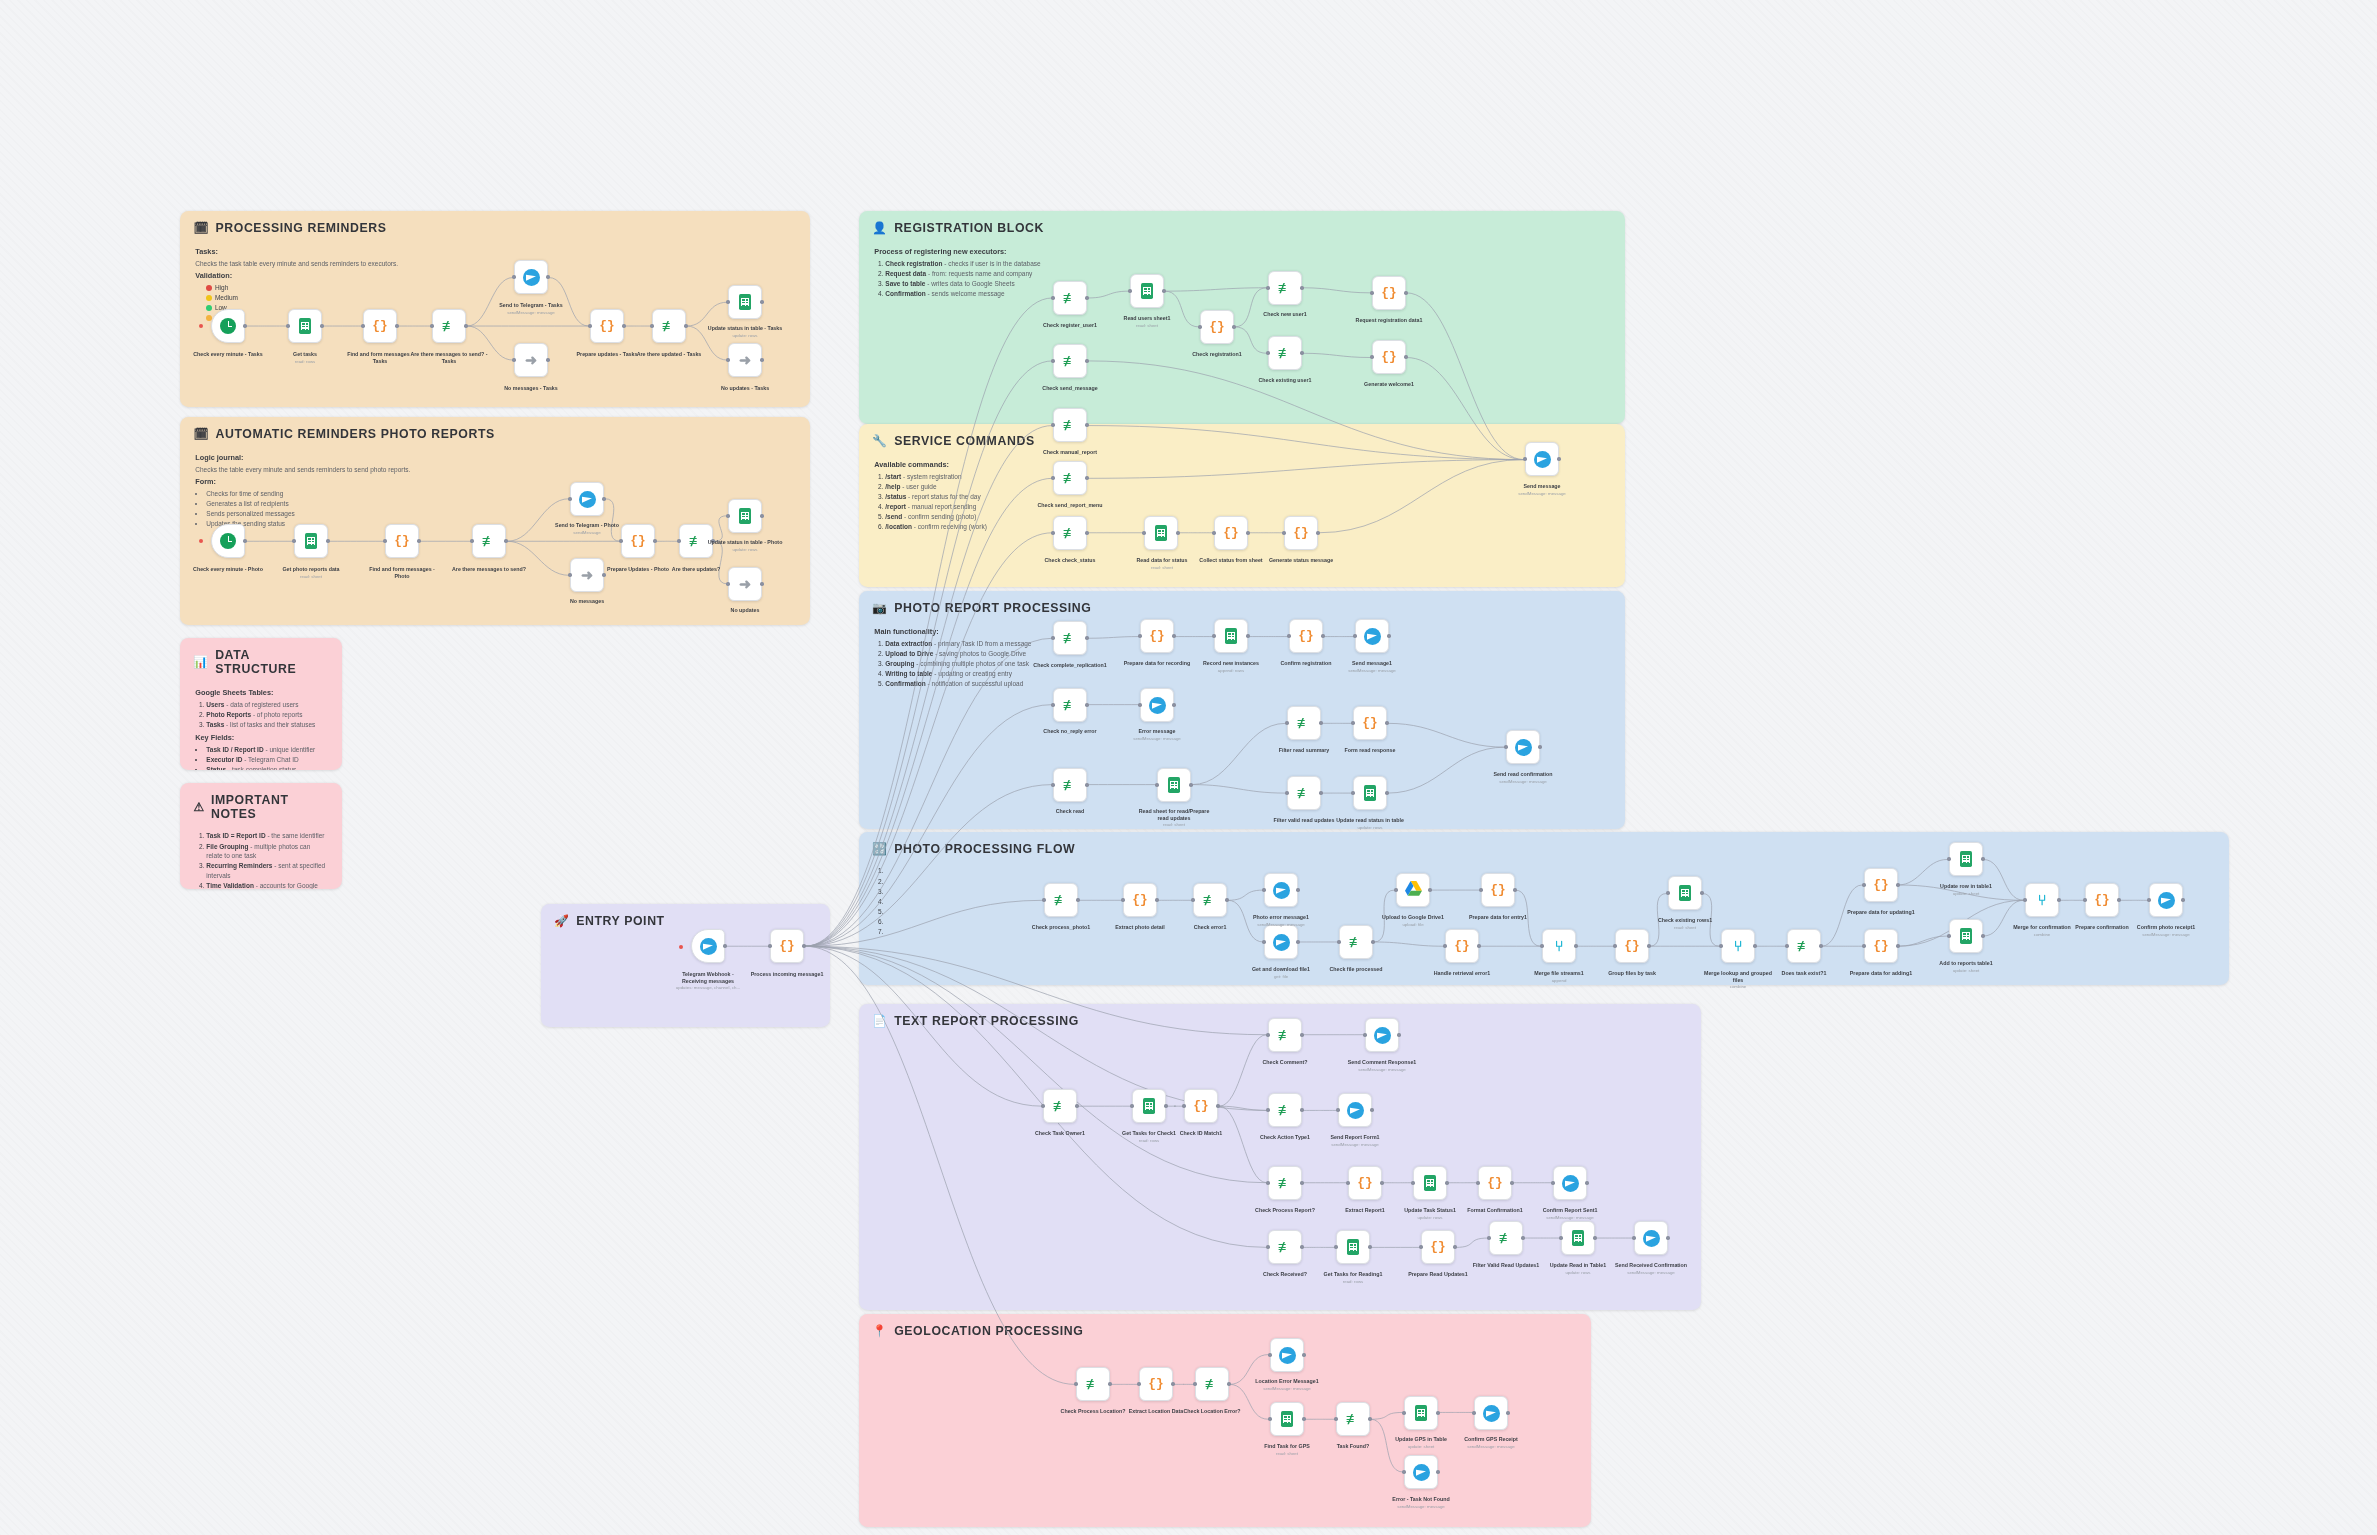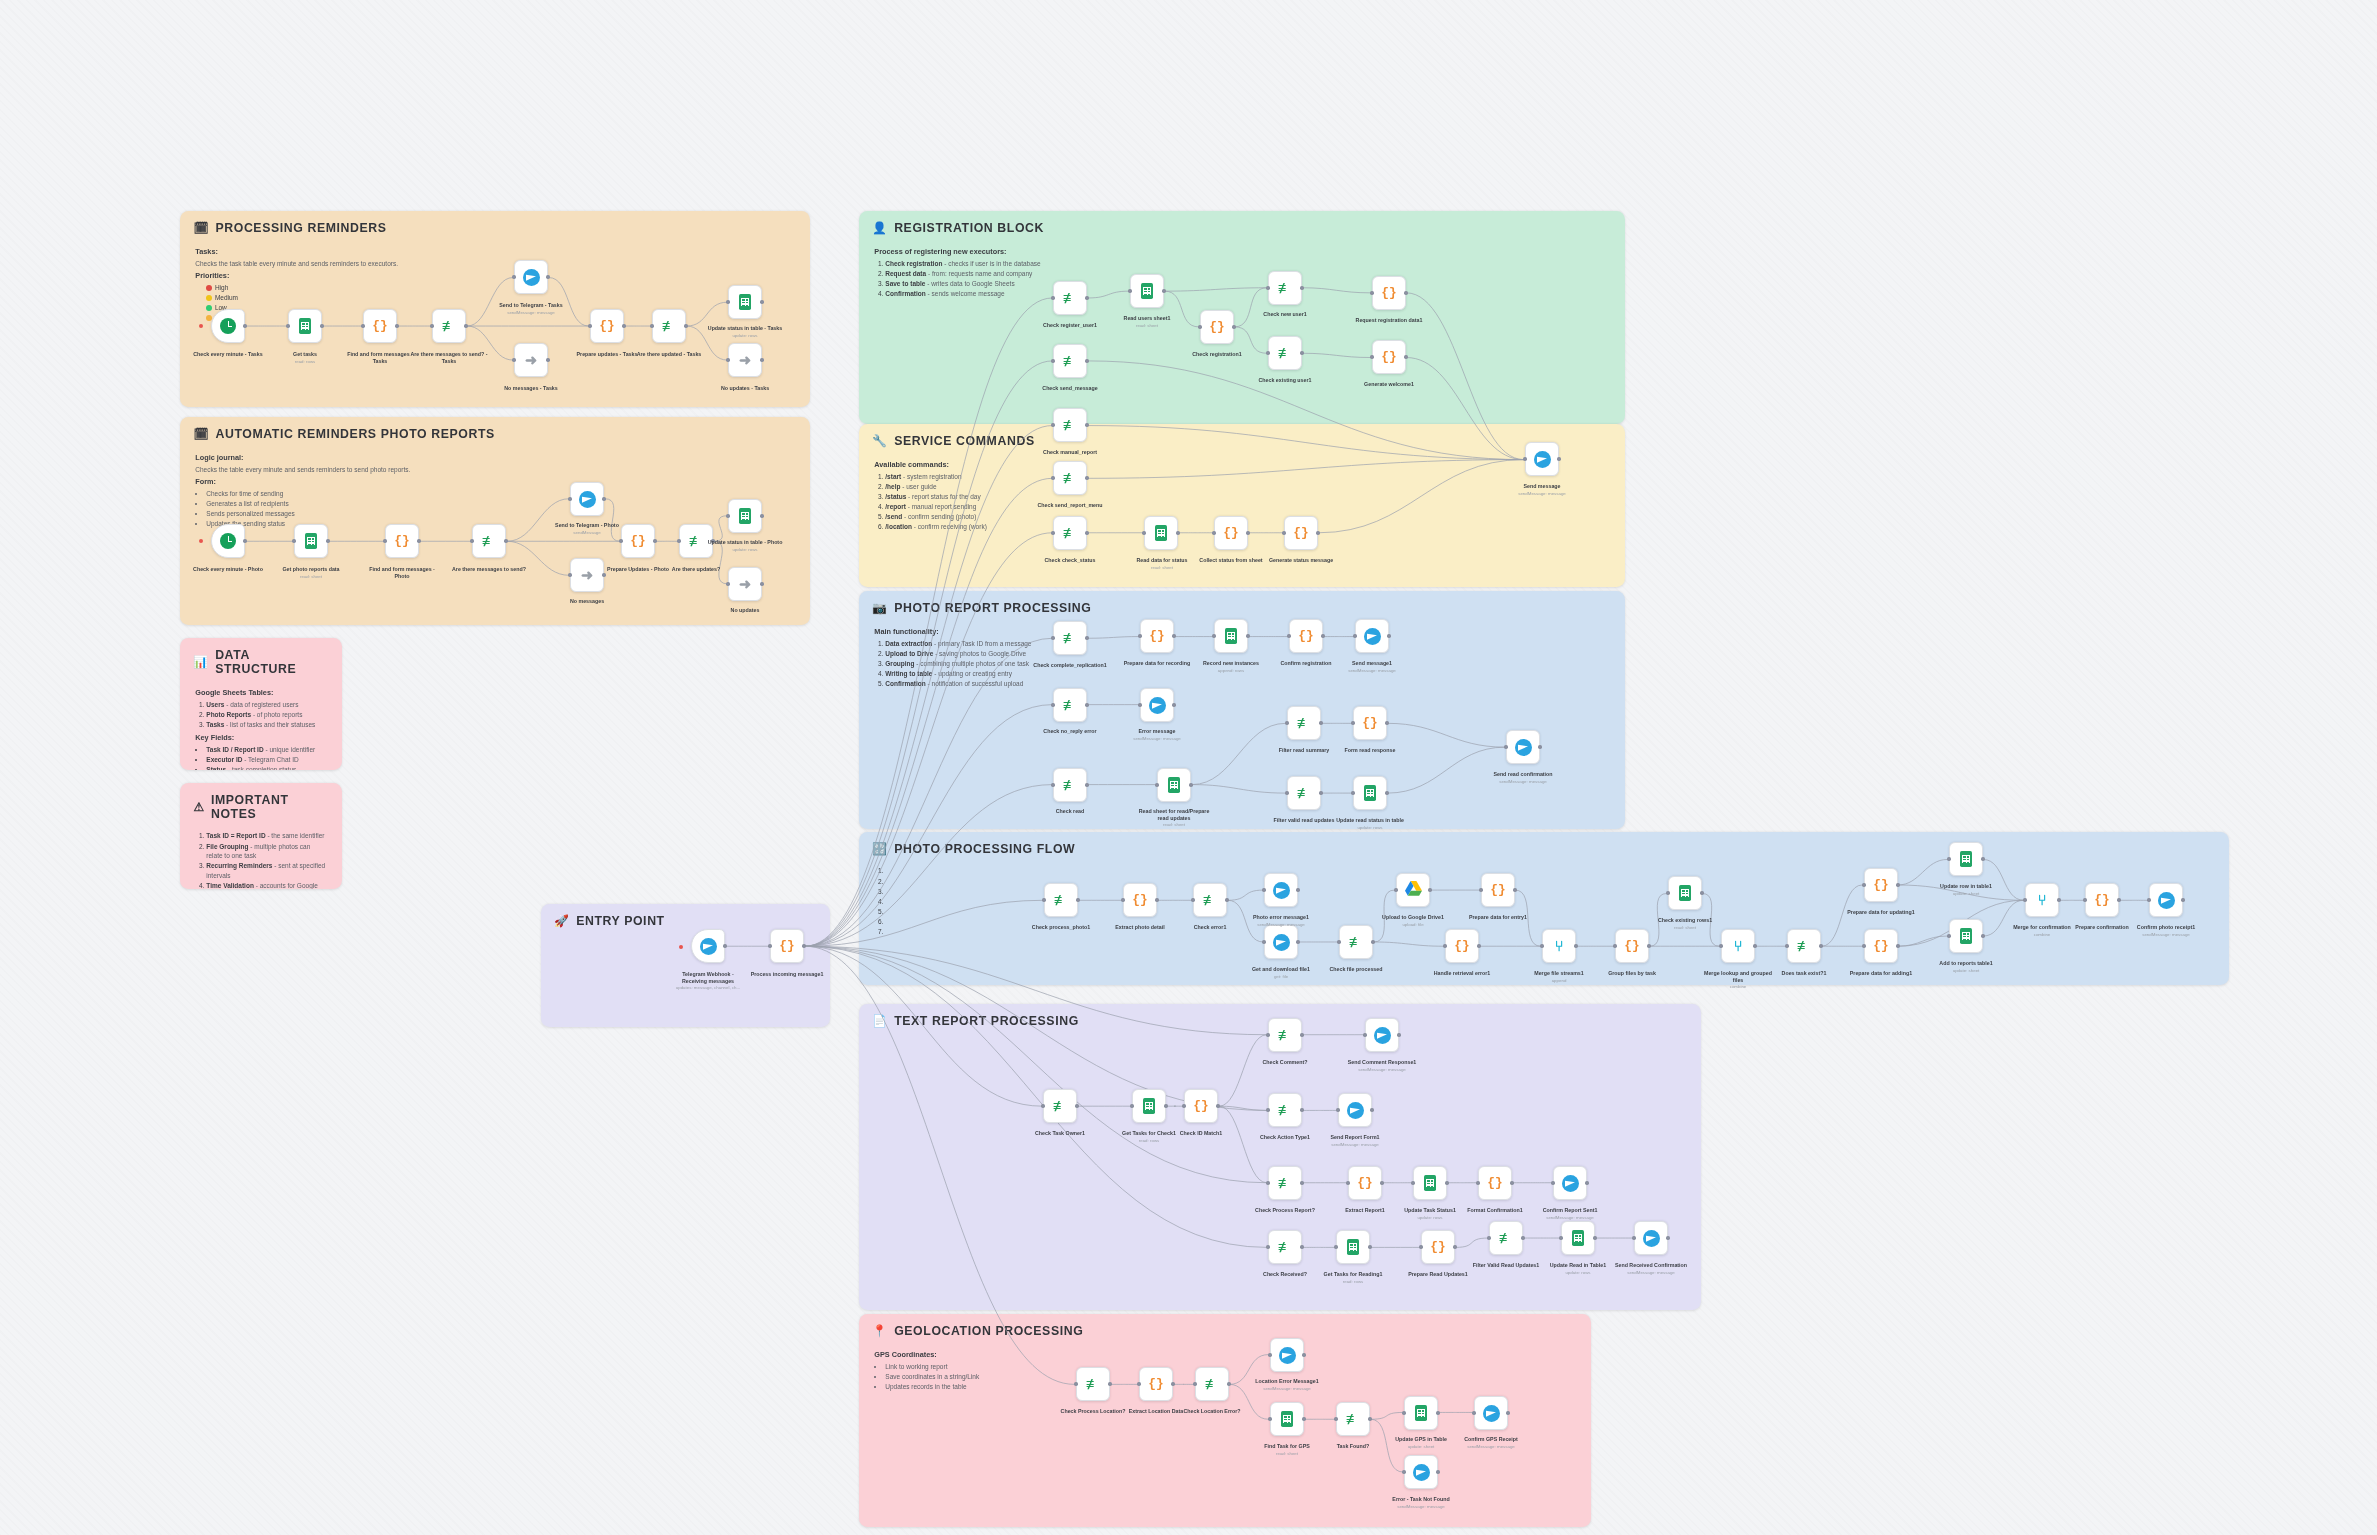--- a/index.html
+++ b/index.html
@@ -208,21 +208,21 @@
     </svg>
   <div id="blocks-layer">
       <div class="block" style="left: 180px; top: 211px; width: 630px; height: 196px; background: rgb(245, 223, 190);">
         <div class="bhead">
       <span class="bicon">🗓</span>
       <span>PROCESSING REMINDERS</span>
     </div>
     <div class="bbody">
           <div class="sub">Tasks:</div>
           <div class="line dim">Checks the task table every minute and sends reminders to executors.</div>
-          <div class="sub">Priorities:</div>
+          <div class="sub">Validation:</div>
           <ul>
             <li style="list-style:none"><span class="sw" style="background:#e04a43"></span><span>High</span></li>
             <li style="list-style:none"><span class="sw" style="background:#f0c419"></span><span>Medium</span></li>
             <li style="list-style:none"><span class="sw" style="background:#2ecc71"></span><span>Low</span></li>
             <li style="list-style:none"><span class="sw" style="background:#f3b340"></span><span>Reminder</span></li>
           </ul>
         </div>
       </div>
       <div class="block" style="left: 180px; top: 417px; width: 630px; height: 208px; background: rgb(245, 223, 190);">
         <div class="bhead">
@@ -350,28 +350,20 @@
         <div class="bhead">
       <span class="bicon">📄</span>
       <span>TEXT REPORT PROCESSING</span>
     </div>
       </div>
       <div class="block" style="left: 859px; top: 1314px; width: 732px; height: 213px; background: rgb(251, 208, 214);">
         <div class="bhead">
       <span class="bicon">📍</span>
       <span>GEOLOCATION PROCESSING</span>
     </div>
-    <div class="bbody">
-          <div class="sub">GPS Coordinates:</div>
-          <ul>
-            <li class="dim">Link to working report</li>
-            <li class="dim">Save coordinates in a string/Link</li>
-            <li class="dim">Updates records in the table</li>
-          </ul>
-        </div>
       </div>
     </div>
   <div id="nodes-layer">
       <div class="node trig noin" style="left: 211px; top: 309px;">
         <span class="i-clock"></span>
       </div>
       <div class="nlabel" style="left: 228px; top: 351px;"><span>Check every minute - Tasks</span></div>
       <div class="trigdot" style="left: 199px; top: 324px;"></div>
       <div class="node" style="left: 288px; top: 309px;">
         <span class="i-sheet"></span>

